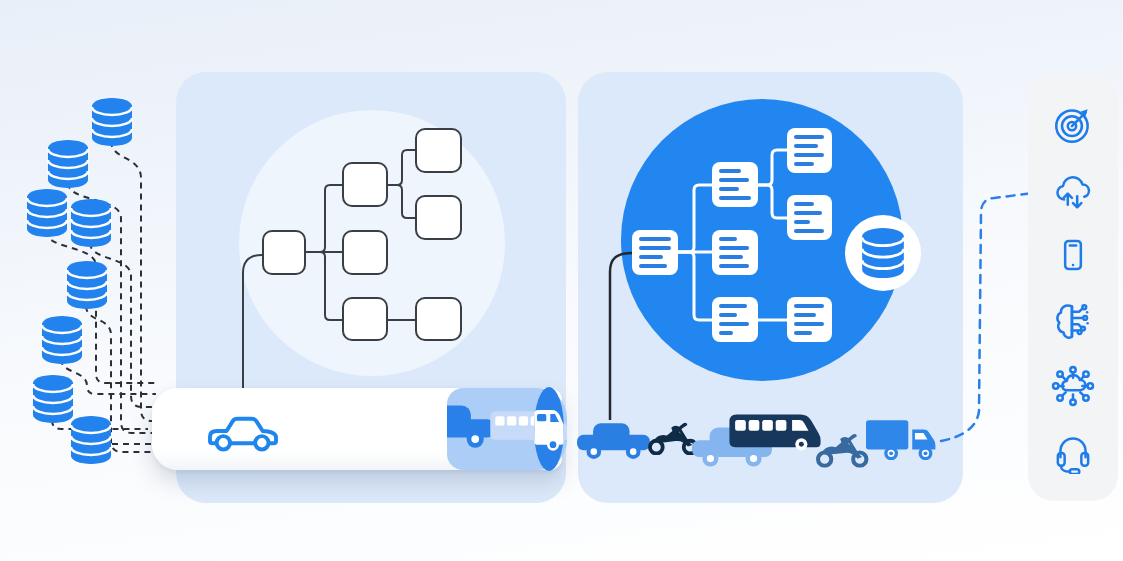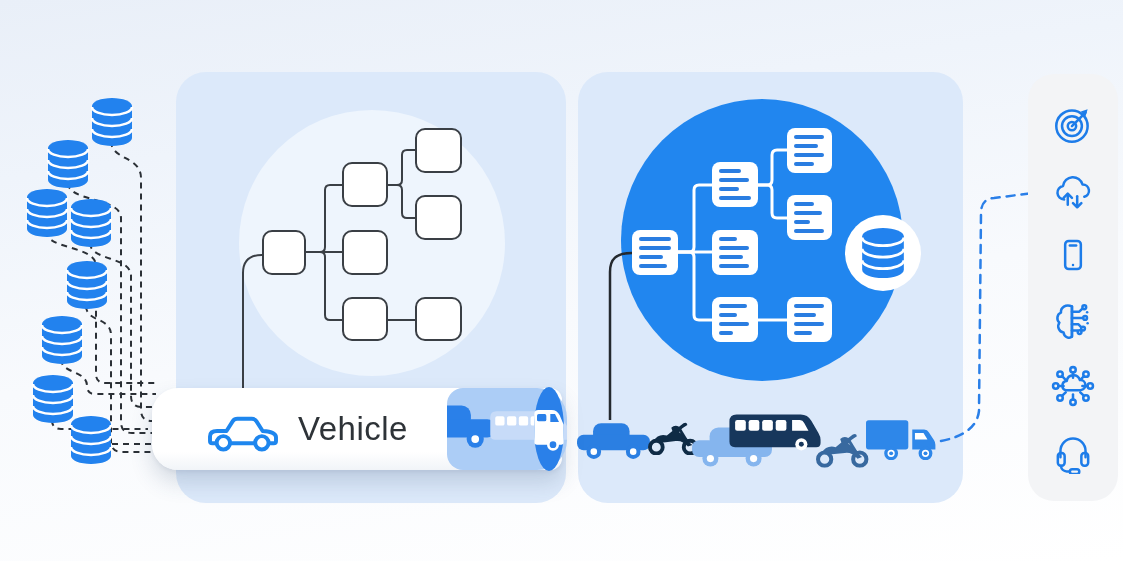--- a/index.html
+++ b/index.html
@@ -239,21 +239,20 @@
 
   <div class="pill">
     <div class="pill-body"></div>
     <svg class="pill-caricon" viewBox="0 0 100 56">
       <g stroke="#1e86ee" stroke-width="5" fill="none" stroke-linejoin="round" stroke-linecap="round">
         <path d="M8,41 V35 Q8,28 17,28 L29,28 L37,15.5 Q39,12.5 43,12.5 L61,12.5 Q65,12.5 67,15.5 L75,28 Q92,29 92,36 V41 Q92,43.5 89,43.5 L11,43.5 Q8,43.5 8,41 Z"></path>
       </g>
       <circle cx="25" cy="43" r="8.5" fill="#fff" stroke="#1e86ee" stroke-width="5"></circle>
       <circle cx="74" cy="43" r="8.5" fill="#fff" stroke="#1e86ee" stroke-width="5"></circle>
     </svg>
-    <span class="pill-label">Vehicle</span>
     <div class="tube-open">
       <svg class="sil-car" viewBox="0 0 100 54">
           <use href="#sym-car"></use>
         </svg>
       <svg class="sil-bus" viewBox="0 0 132 54">
           <use href="#sym-bus"></use>
         </svg>
     </div>
     <div class="tube-cap"></div>
     <svg class="tube-van" viewBox="0 0 60 74">

